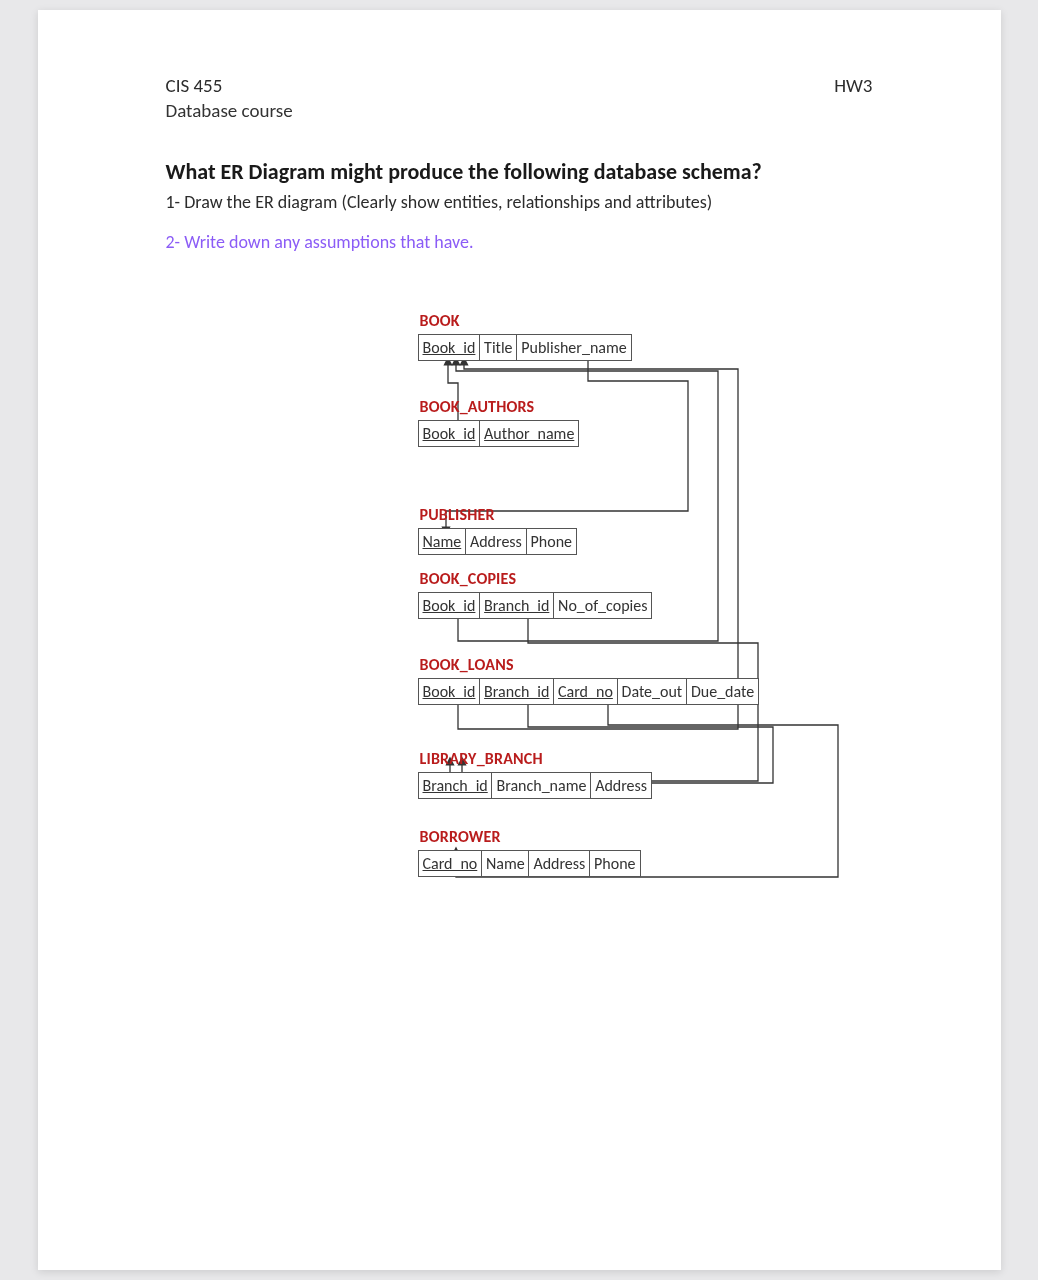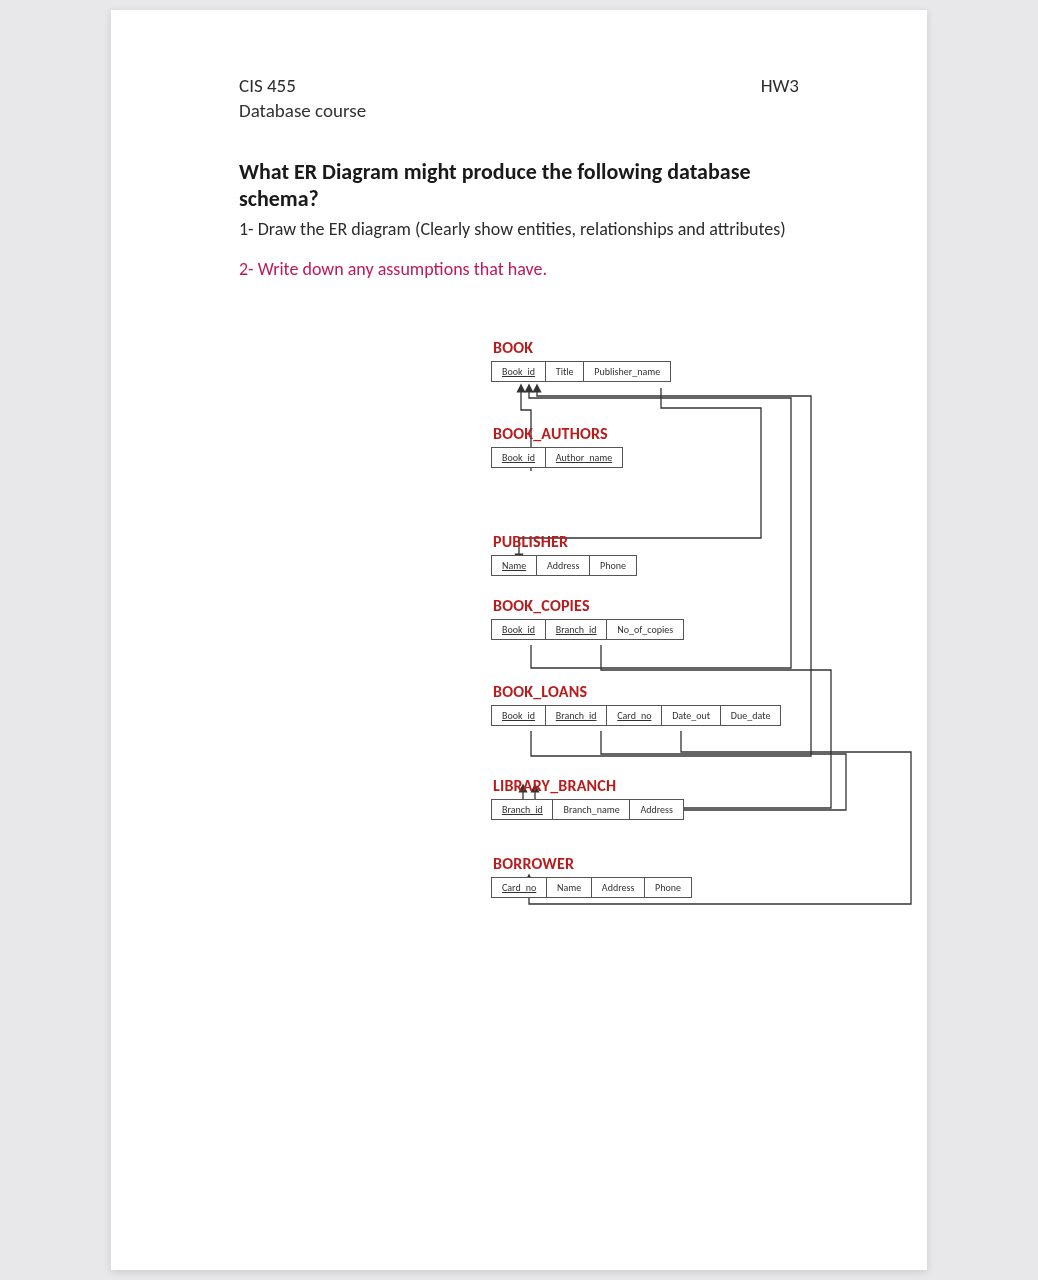--- a/index.html
+++ b/index.html
@@ -3,21 +3,21 @@
 <meta charset="utf-8">
 <style>
   html, body {
     margin: 0;
     padding: 0;
     background: #e8e8ea;
     font-family: "Segoe UI", "Calibri", Arial, sans-serif;
   }
   .sheet {
     background: #fff;
-    width: 816px;
+    width: 963px;
     min-height: 1260px;
     margin: 10px auto;
     box-shadow: 0 2px 8px rgba(0,0,0,0.12);
     position: relative;
     padding: 0;
   }
   .inner {
     padding: 62px 128px 80px 128px;
     color: #222;
   }
@@ -41,21 +41,21 @@
     color: #1a1a1a;
     margin: 36px 0 6px 0;
   }
   .subline {
     font-size: 18px;
     color: #2c2c2c;
     margin: 4px 0 12px 0;
   }
   .subline2 {
     font-size: 18px;
-    color: #be185d;
+    color: #8b5cf6;
     margin: 18px 0 0 0;
   }
 
   
   .diagram-wrap {
     position: relative;
     margin: 58px 0 0 0;
     padding-left: 252px; 
     height: 620px;
   }
@@ -79,22 +79,22 @@
     color: #b91c1c;
     margin: 0 0 4px 2px;
     letter-spacing: .2px;
   }
   .trow {
     display: flex;
   }
   .cell {
     border: 1.3px solid #555;
     background: #fff;
-    padding: 3px 10px;
-    font-size: 10px;
+    padding: 3px 4px;
+    font-size: 16px;
     color: #333;
     margin-left: -1.3px;
     white-space: nowrap;
   }
   .cell:first-child { margin-left: 0; }
   .key { text-decoration: underline; }
 </style>
 </head>
 <body>
 

